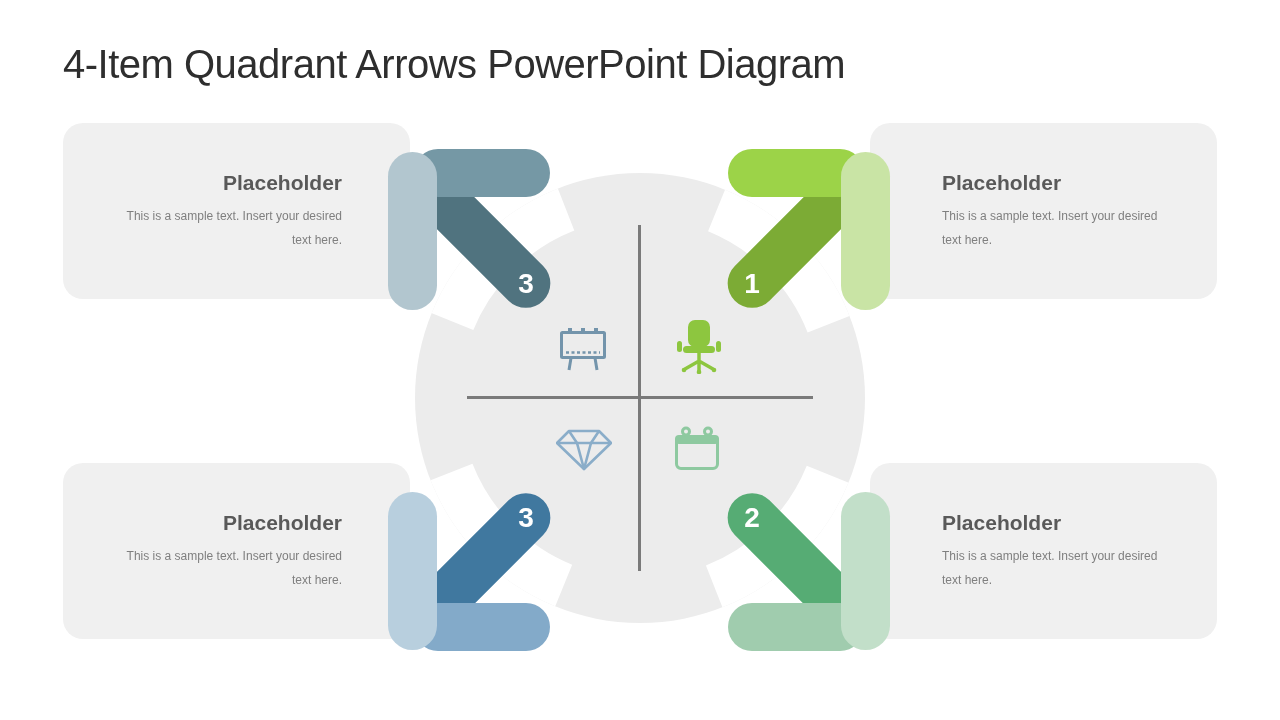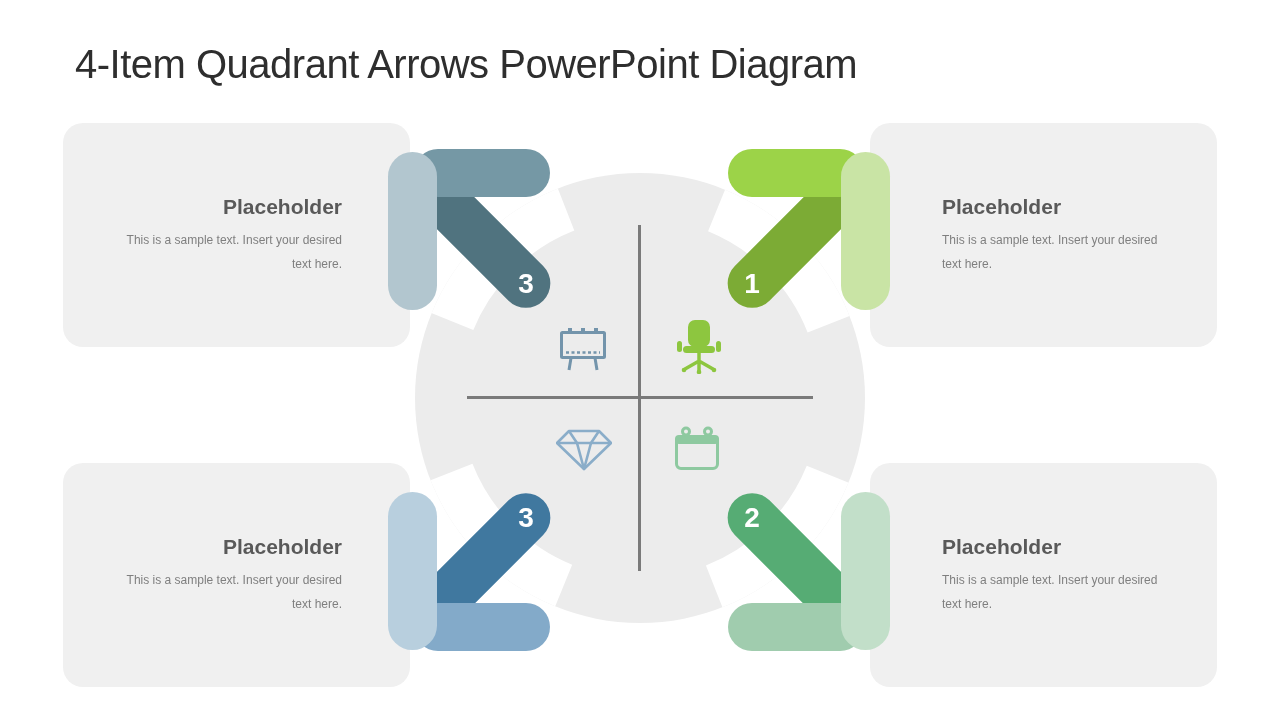--- a/index.html
+++ b/index.html
@@ -2,24 +2,24 @@
 <html style="--title-color: #2e2e2e; --heading-color: #595959; --body-color: #7f7f7f; --card-bg: #f0f0f0; --circle-bg: #ececec; --line-color: #7a7a7a; --teal-light: #b2c6cf; --teal-mid: #7598a5; --teal-dark: #50737f; --lime-light: #c9e4a5; --lime-bright: #9cd348; --lime-dark: #7cab35; --blue-light: #b8cfde; --blue-mid: #83aac9; --blue-dark: #40789f; --green-light: #c2dfc9; --green-mid: #a0ccae; --green-dark: #56ac74; --icon-billboard: #7394ab; --icon-chair: #8dc63f; --icon-diamond: #8aadc9; --icon-calendar: #8ec9a0;"><head>
 <meta charset="utf-8">
 <style>
   * { margin:0; padding:0; box-sizing:border-box; }
   html,body { width:1280px; height:720px; background:#ffffff; overflow:hidden;
               font-family:"Liberation Sans", sans-serif; }
   .stage { position:relative; width:1280px; height:720px; background:#fff; }
 
   
   .title { position:absolute; left:63px; top:42px; font-size:40px; font-weight:400;
-           letter-spacing:-0.5px; color:var(--title-color); white-space:nowrap;margin-left:12px; }
+           letter-spacing:-0.5px; color:var(--title-color); white-space:nowrap; }
 
   
-  .card { position:absolute; width:347px; height:224px; background:var(--card-bg);
+  .card { position:absolute; width:347px; height:176px; background:var(--card-bg);
           border-radius:20px; display:flex; flex-direction:column; justify-content:center; z-index:1; }
   .card.tl { left:63px;  top:123px; align-items:flex-end;   padding-right:68px; text-align:right; }
   .card.bl { left:63px;  top:463px; align-items:flex-end;   padding-right:68px; text-align:right; }
   .card.tr { left:870px; top:123px; align-items:flex-start; padding-left:72px;  text-align:left; }
   .card.br { left:870px; top:463px; align-items:flex-start; padding-left:72px;  text-align:left; }
   .card h3 { font-size:21px; font-weight:700; color:var(--heading-color); margin-bottom:9px; }
   .card p  { font-size:12px; color:var(--body-color); line-height:24px; width:230px; }
 
   
   .circle { position:absolute; left:415px; top:173px; width:450px; height:450px;

